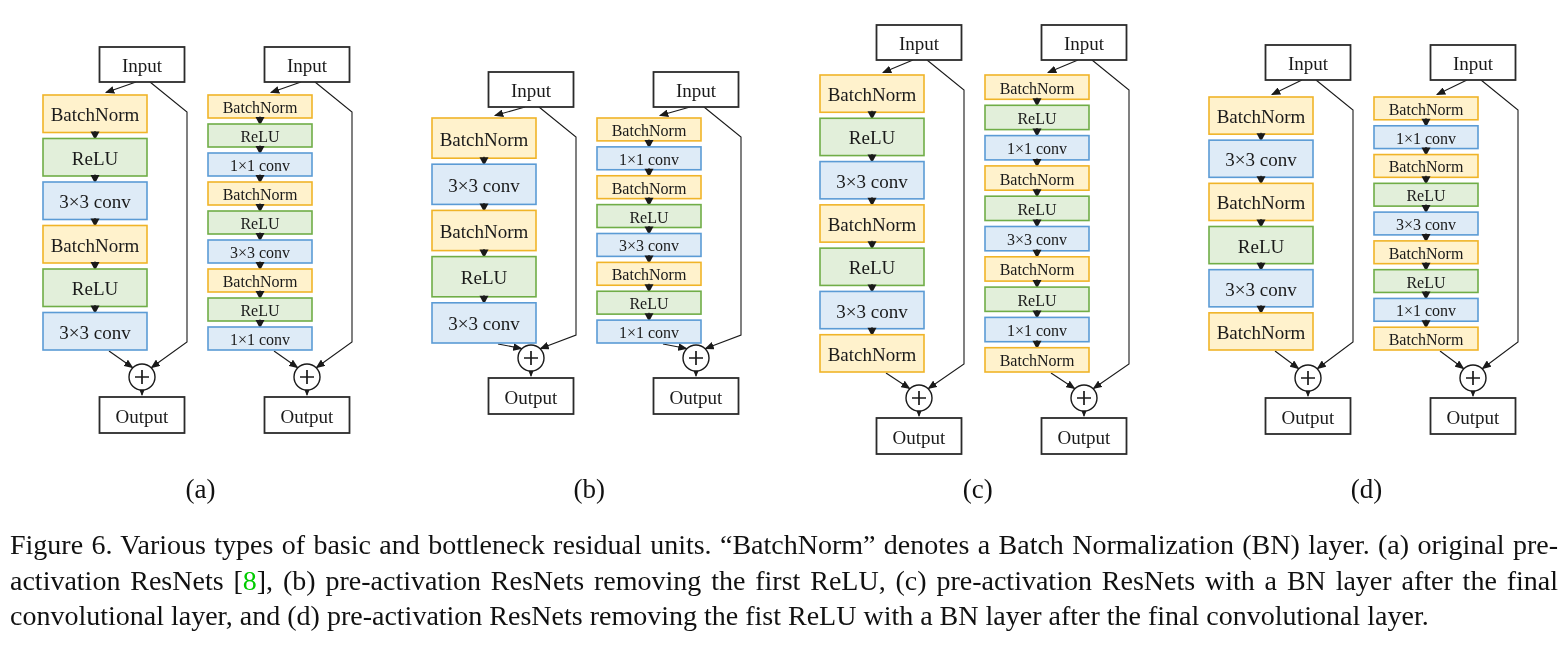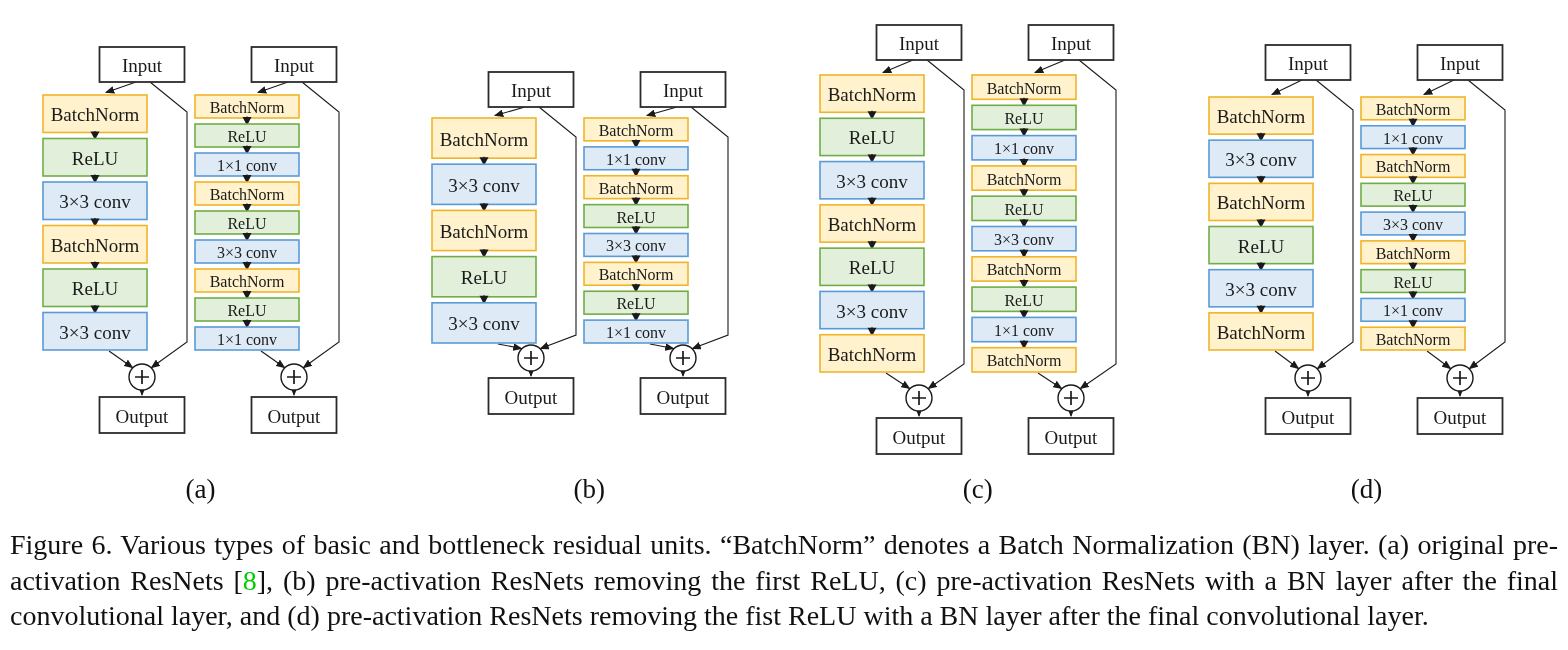--- a/index.html
+++ b/index.html
@@ -12,20 +12,21 @@
   .figure-row {
     display: flex;
     justify-content: space-between;
     padding: 0 43px 0 42px;
     box-sizing: border-box;
     width: 1568px;
   }
   .panel { width: 317px; }
   .diagrams {
     display: flex;
+    justify-content: space-between;
     width: 317px;
   }
   .panel-label {
     text-align: center;
     font-size: 27px;
     line-height: 30px;
     margin-top: 18px;
     color: #111;
   }
   .caption {

